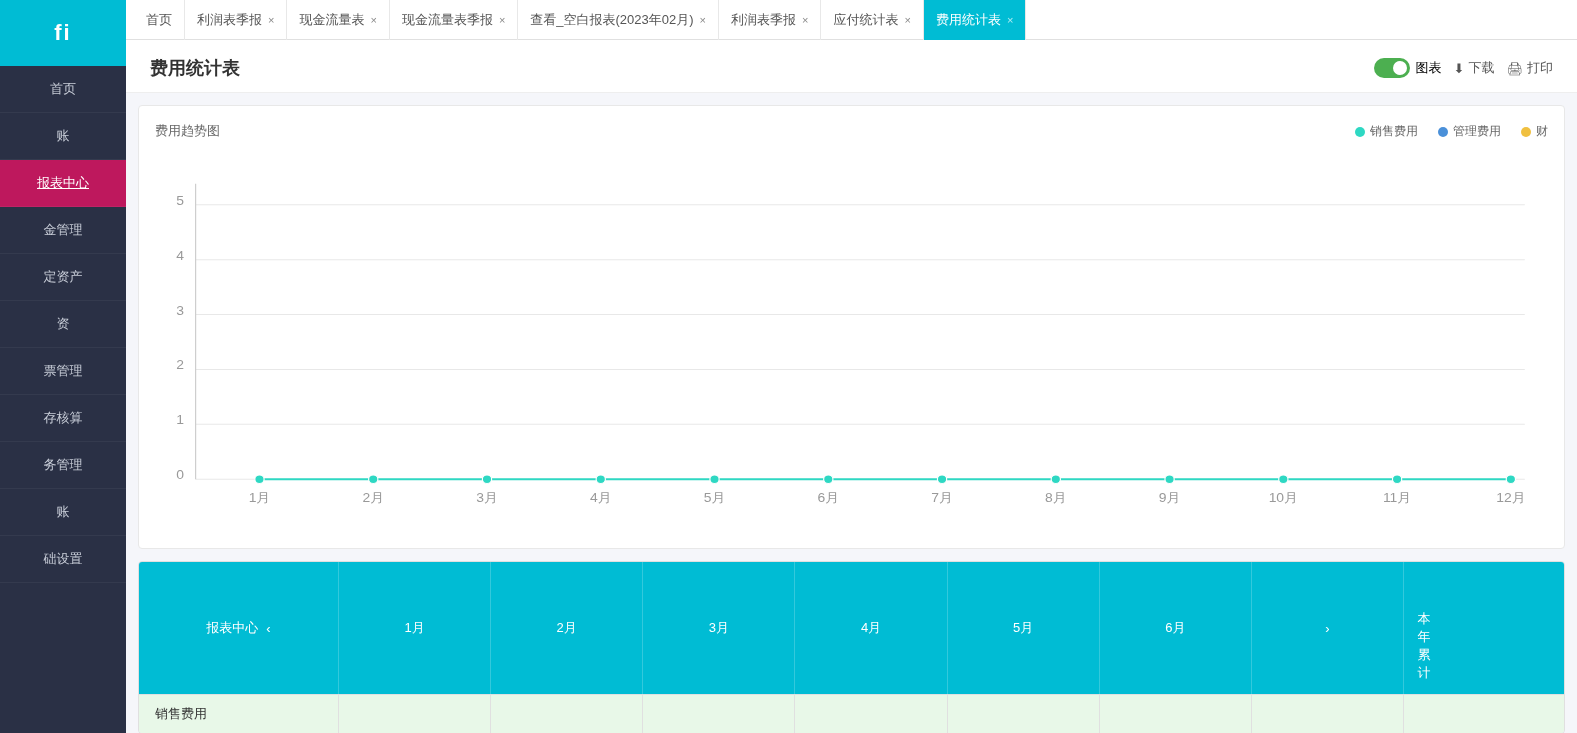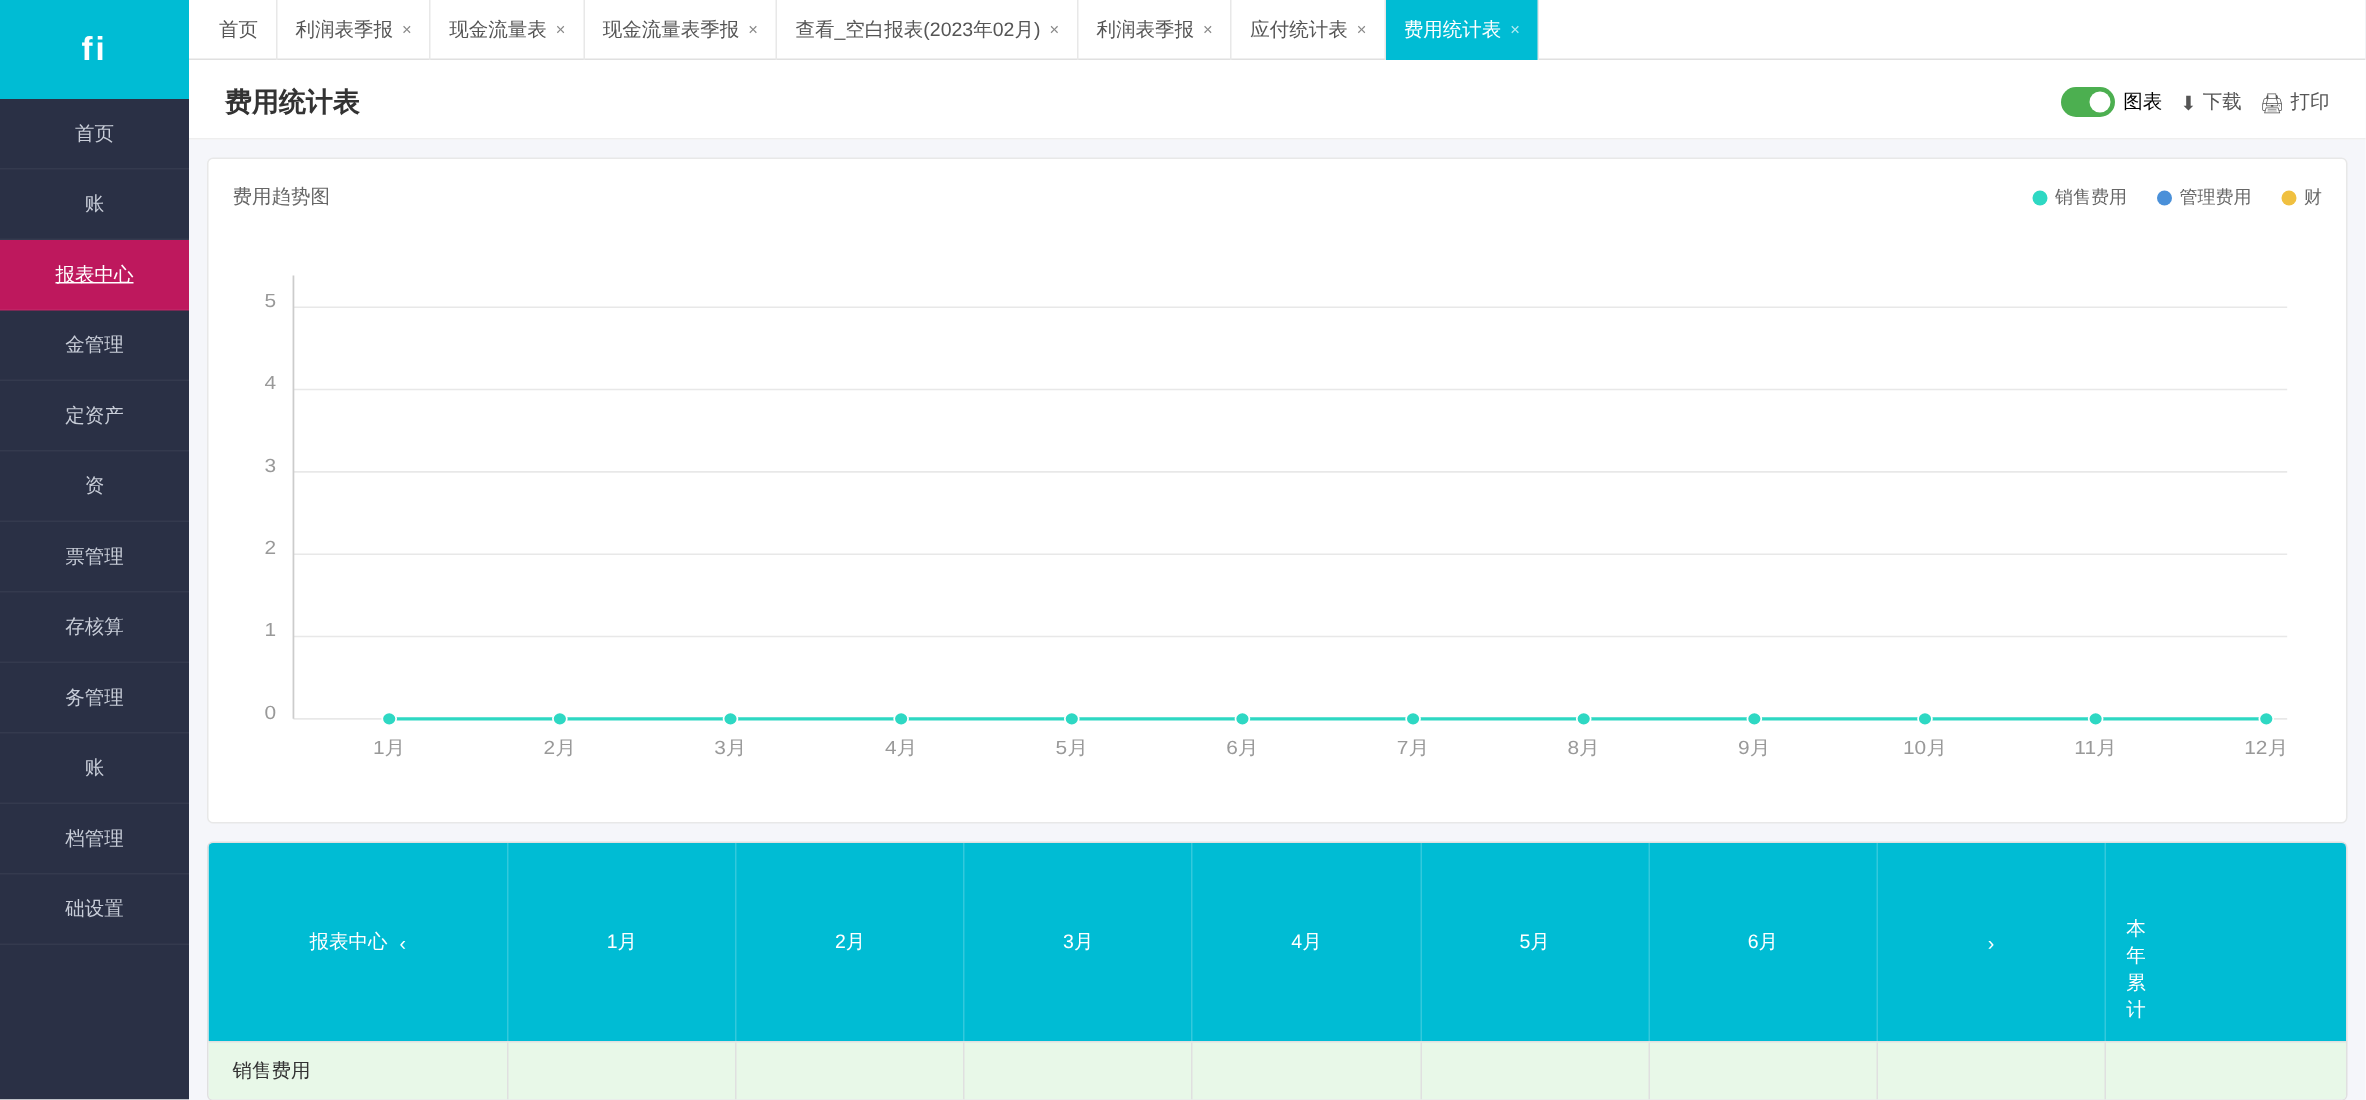--- a/index.html
+++ b/index.html
@@ -225,21 +225,20 @@
   <div class="sidebar-item">首页</div>
   <div class="sidebar-item">账</div>
   <div class="sidebar-item active">报表中心</div>
   <div class="sidebar-item">金管理</div>
   <div class="sidebar-item">定资产</div>
   <div class="sidebar-item">资</div>
   <div class="sidebar-item">票管理</div>
   <div class="sidebar-item">存核算</div>
   <div class="sidebar-item">务管理</div>
   <div class="sidebar-item">账</div>
-  <div class="sidebar-item">档管理</div>
   <div class="sidebar-item">础设置</div>
 </div>
 
 <div class="main">
 
   <div class="tab-bar">
     <div class="tab">
       <span>首页</span>
     </div>
     <div class="tab">

